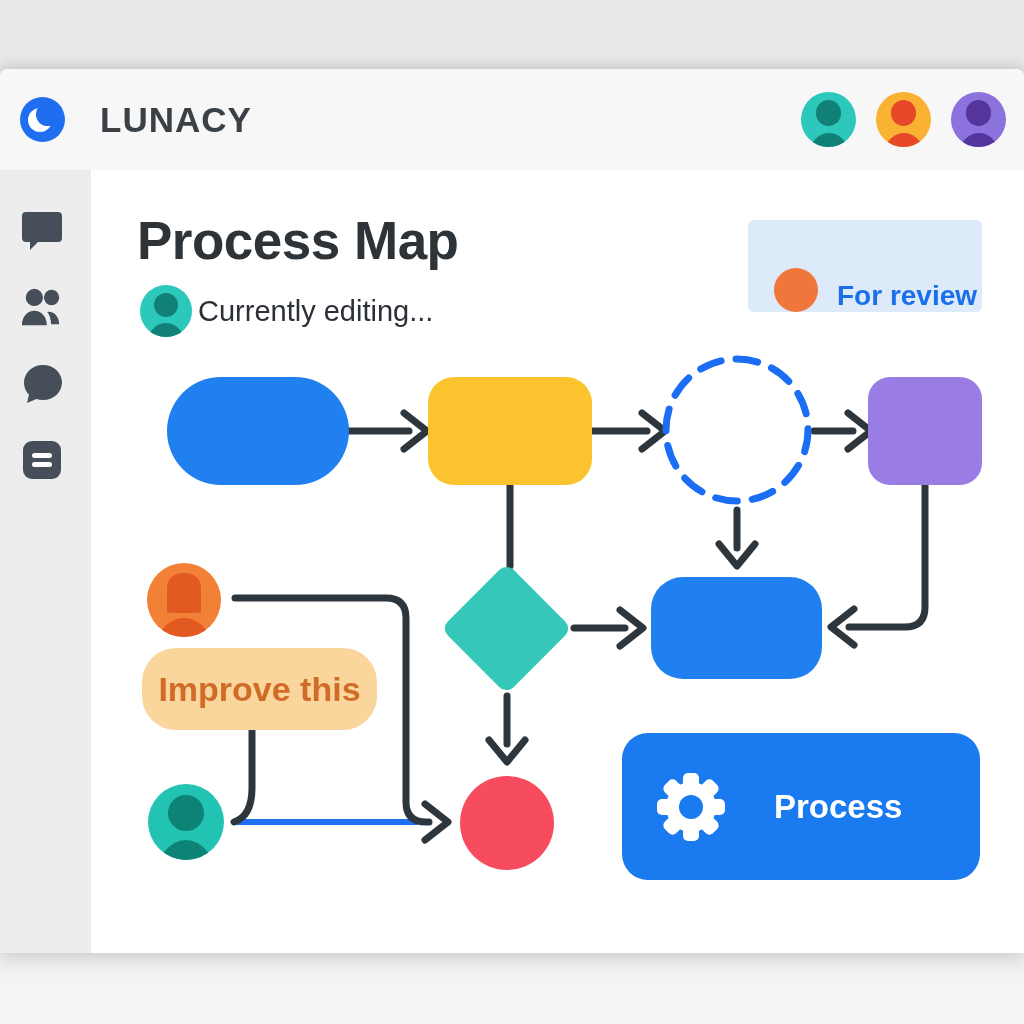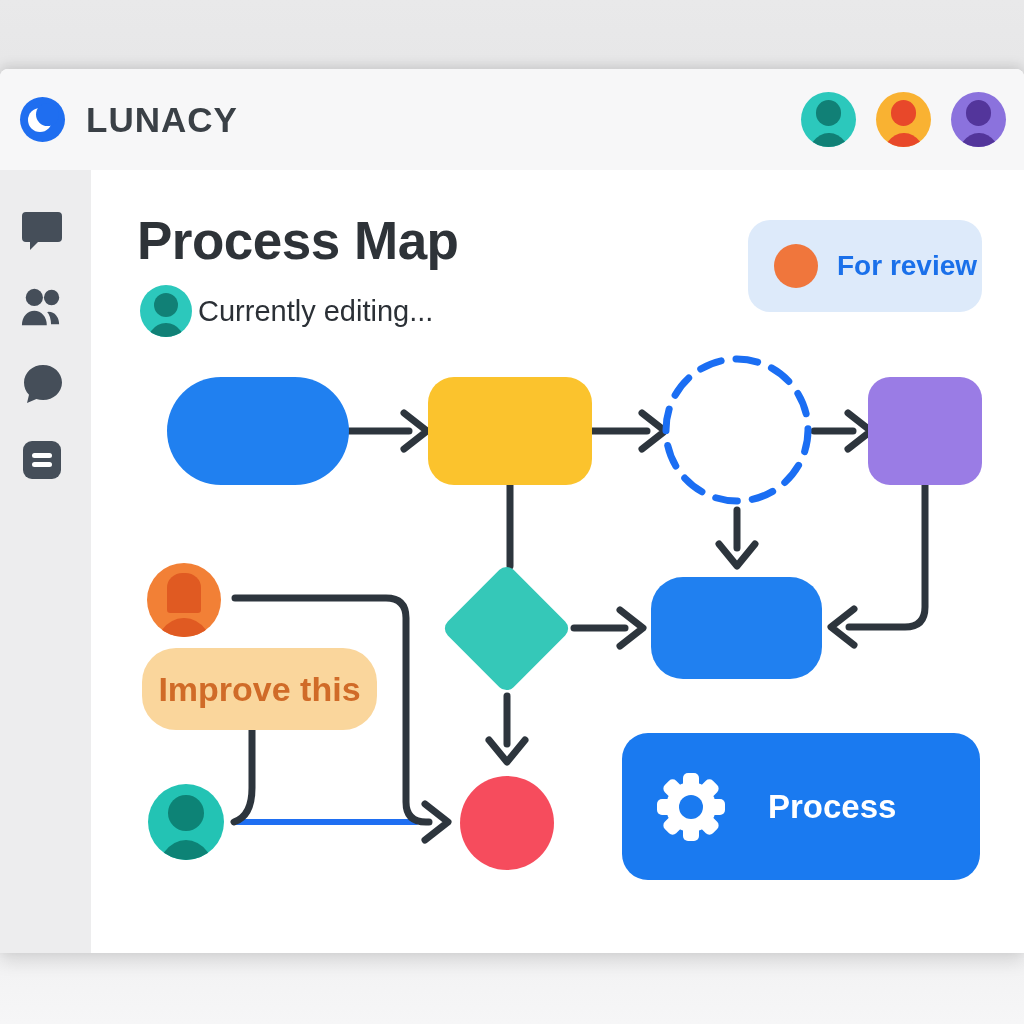--- a/index.html
+++ b/index.html
@@ -27,21 +27,21 @@
   }
   .window{
     position:absolute;left:0;top:69px;width:1024px;height:884px;
     border-radius:8px 8px 0 0;
     box-shadow:0 -4px 12px rgba(0,0,0,.10),0 8px 18px rgba(0,0,0,.12);
     background:var(--canvas-bg);overflow:hidden;
   }
   
   .app-header{position:absolute;left:0;top:0;width:1024px;height:101px;
     background:var(--window-header);display:flex;align-items:center;}
-  .logo-wrap{display:flex;align-items:center;gap:21px;margin-left:20px;text-align:right;}
+  .logo-wrap{display:flex;align-items:center;gap:35px;margin-left:20px;text-align:right;}
   .logo-badge{width:45px;height:45px;border-radius:50%;background:var(--logo-blue);position:relative;overflow:hidden;}
   .logo-badge .moon-white{position:absolute;left:8px;top:11px;width:24px;height:24px;border-radius:50%;background:#fff;}
   .logo-badge .moon-bite{position:absolute;left:16px;top:6px;width:23px;height:23px;border-radius:50%;background:var(--logo-blue);}
   .brand{font-size:35px;font-weight:800;letter-spacing:1px;color:var(--brand-text);}
   .header-avatars{position:absolute;right:18px;top:23px;display:flex;gap:20px;}
   
   .avatar{border-radius:50%;position:relative;overflow:hidden;}
   .avatar .head{position:absolute;width:47%;height:47%;left:26.5%;top:15%;border-radius:50%;}
   .avatar .body{position:absolute;width:80%;height:52%;left:10%;top:74%;border-radius:50% 50% 0 0/100% 100% 0 0;}
   .avatar .head.arch{width:46%;height:55%;top:13%;border-radius:46% 46% 10% 10%/36% 36% 8% 8%;}
@@ -55,40 +55,40 @@
   .c-teal .head,.c-teal .body{background:var(--av-canvas-teal-fg);} .c-teal{background:var(--av-canvas-teal-bg);}
   
   .sidebar{position:absolute;left:0;top:101px;width:91px;height:783px;background:var(--sidebar-bg);}
   .side-icon{position:absolute;left:20px;width:44px;height:44px;display:flex;align-items:center;justify-content:center;cursor:pointer;}
   
   .canvas{position:absolute;left:91px;top:101px;width:933px;height:783px;background:var(--canvas-bg);}
   .page-title{position:absolute;left:46px;top:40px;font-size:53px;font-weight:800;color:var(--title-text);letter-spacing:-.5px;}
   .editing-row{position:absolute;left:49px;top:115px;display:flex;align-items:center;gap:6px;}
   .editing-text{font-size:29px;font-weight:500;color:var(--body-text);}
   .review-badge{position:absolute;left:657px;top:50px;width:234px;height:92px;background:var(--badge-bg);
-    border-radius:22px;display:flex;align-items:center;cursor:pointer;}
+    border-radius:6px;display:flex;align-items:flex-end;cursor:pointer;}
   .review-dot{width:44px;height:44px;border-radius:50%;background:var(--badge-dot);margin-left:26px;}
   .review-label{font-size:28px;font-weight:600;color:var(--badge-text);margin-left:19px;}
   
   .node{position:absolute;cursor:pointer;}
   .node-pill{left:76px;top:207px;width:182px;height:108px;border-radius:54px;background:var(--flow-blue);}
   .node-yellow{left:337px;top:207px;width:164px;height:108px;border-radius:26px;background:var(--flow-yellow);}
   .node-dashed{left:571px;top:185px;width:150px;height:150px;}
   .node-purple{left:777px;top:207px;width:114px;height:108px;border-radius:22px;background:var(--flow-purple);}
   .node-diamond{left:369px;top:412px;width:93px;height:93px;border-radius:10px;background:var(--flow-teal);transform:rotate(45deg);}
   .node-blue2{left:560px;top:407px;width:171px;height:102px;border-radius:32px;background:var(--flow-blue);}
   .node-red{left:369px;top:606px;width:94px;height:94px;border-radius:50%;background:var(--flow-red);}
   .improve-label{position:absolute;left:51px;top:478px;width:235px;height:82px;background:var(--improve-bg);
     border-radius:34px;display:flex;align-items:center;justify-content:center;cursor:pointer;text-align:center;}
   .improve-label span{font-size:34px;font-weight:700;color:var(--improve-text);}
   .canvas-avatar-orange{position:absolute;left:56px;top:393px;}
   .canvas-avatar-teal{position:absolute;left:57px;top:614px;width:76px;height:76px;}
   .cta-button{position:absolute;left:531px;top:563px;width:358px;height:147px;background:var(--cta-blue);
     border-radius:26px;display:flex;align-items:center;cursor:pointer;}
-  .cta-text{margin-left:22px;color:#fff;font-size:33px;font-weight:700;line-height:1.38;}
+  .cta-text{margin-left:28px;color:#fff;font-size:33px;font-weight:700;line-height:1.38;}
   .connectors{position:absolute;left:0;top:0;width:933px;height:783px;pointer-events:none;}
 </style>
 </head>
 <body>
 
 <div class="window">
 
   <div class="app-header">
     <div class="logo-wrap">
       <div class="logo-badge">

